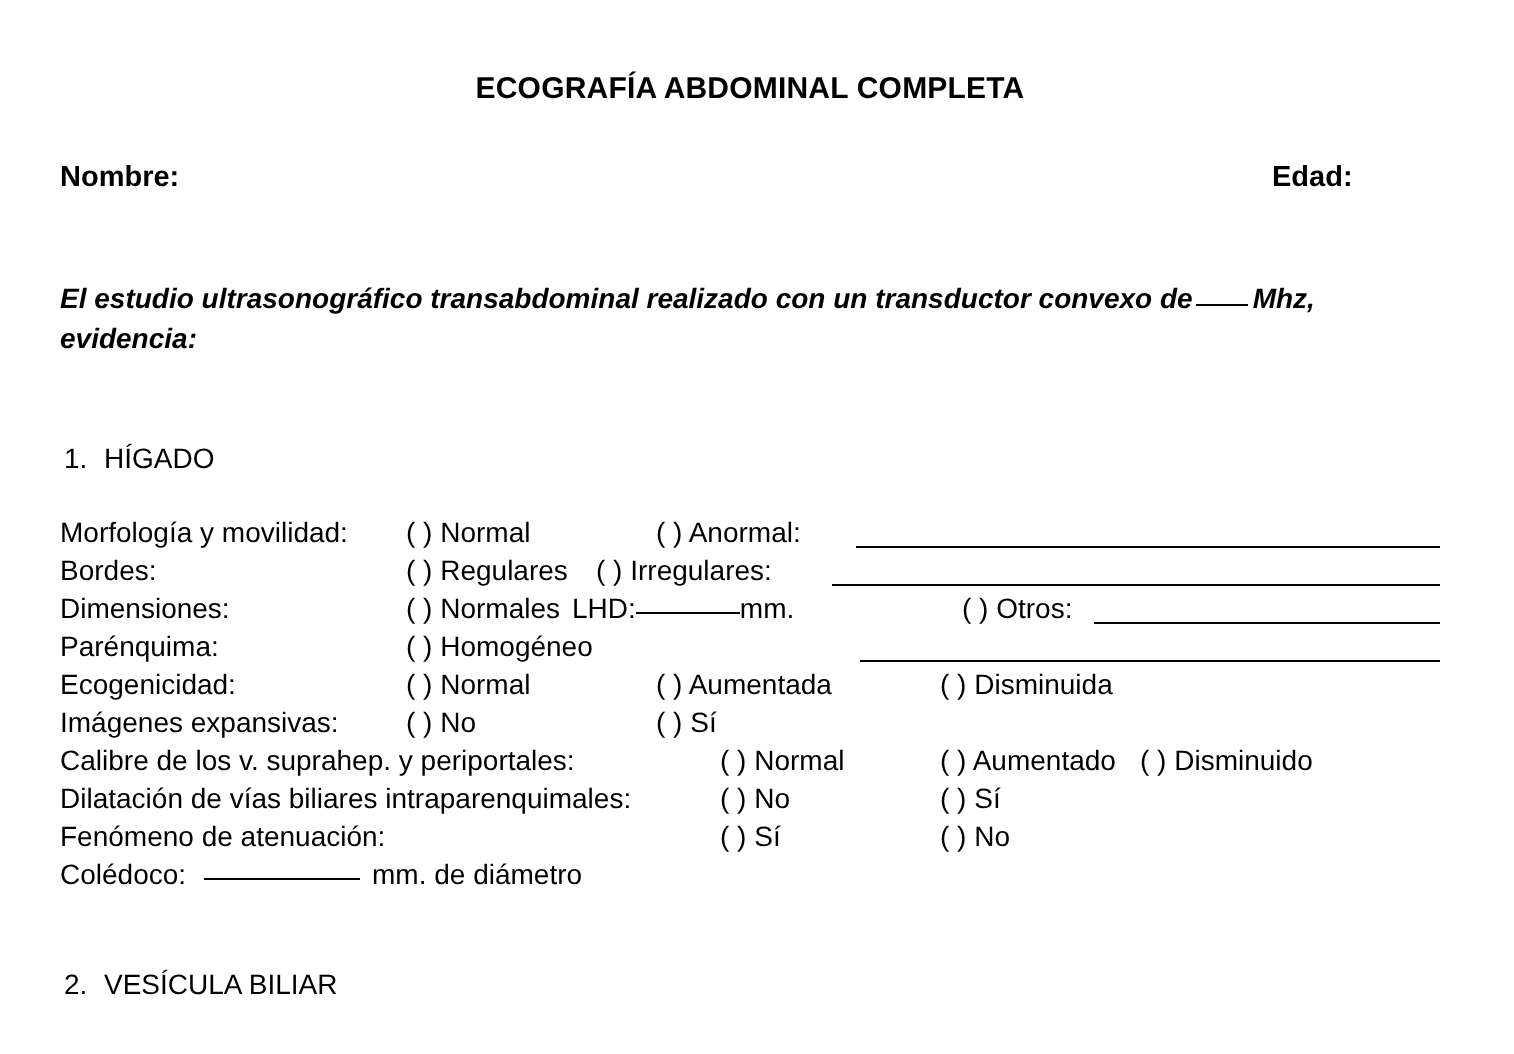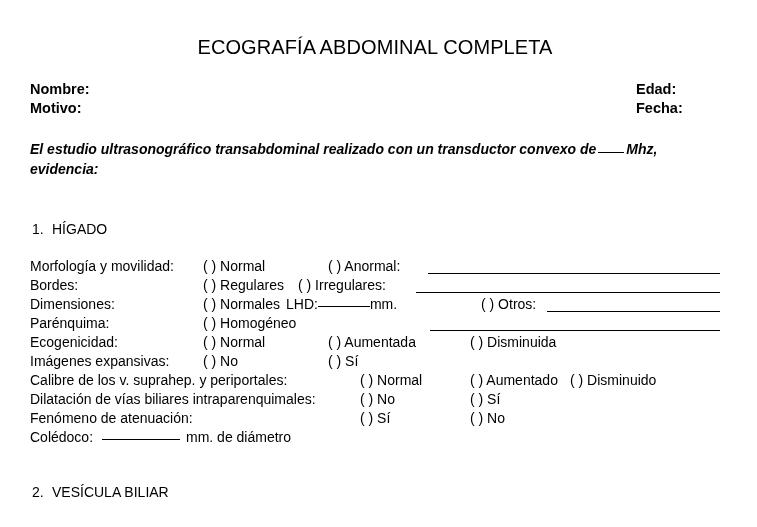--- a/index.html
+++ b/index.html
@@ -28,22 +28,22 @@
     height: 527px;
   }
 
   
   .doc-title {
     position: absolute;
     left: 0;
     top: 36px;
     width: 690px;
     text-align: center;
-    font-size: 20px;
-    font-weight: normal;
+    font-size: 15px;
+    font-weight: bold;
     letter-spacing: 0.1px;
     white-space: nowrap;
   }
 
   
   .hdr-row {
     position: absolute;
     left: 0;
     width: 690px;
     height: 19px;
@@ -136,24 +136,20 @@
 <body>
 
 <div class="page">
   <div class="content">
 
     <div class="doc-title">ECOGRAFÍA ABDOMINAL COMPLETA</div>
 
     <div class="hdr-row r1">
       <span class="hdr-left">Nombre:</span>
       <span class="hdr-right">Edad:</span>
-    </div>
-    <div class="hdr-row r2">
-      <span class="hdr-left">Motivo:</span>
-      <span class="hdr-right">Fecha:</span>
     </div>
 
     <div class="intro">
       <span>El estudio ultrasonográfico transabdominal realizado con un transductor convexo de</span><span class="blank-inline"></span><span>Mhz, evidencia:</span>
     </div>
 
     <div class="section-heading" id="section-higado">
       <span class="num">1.</span><span>HÍGADO</span>
     </div>
 

